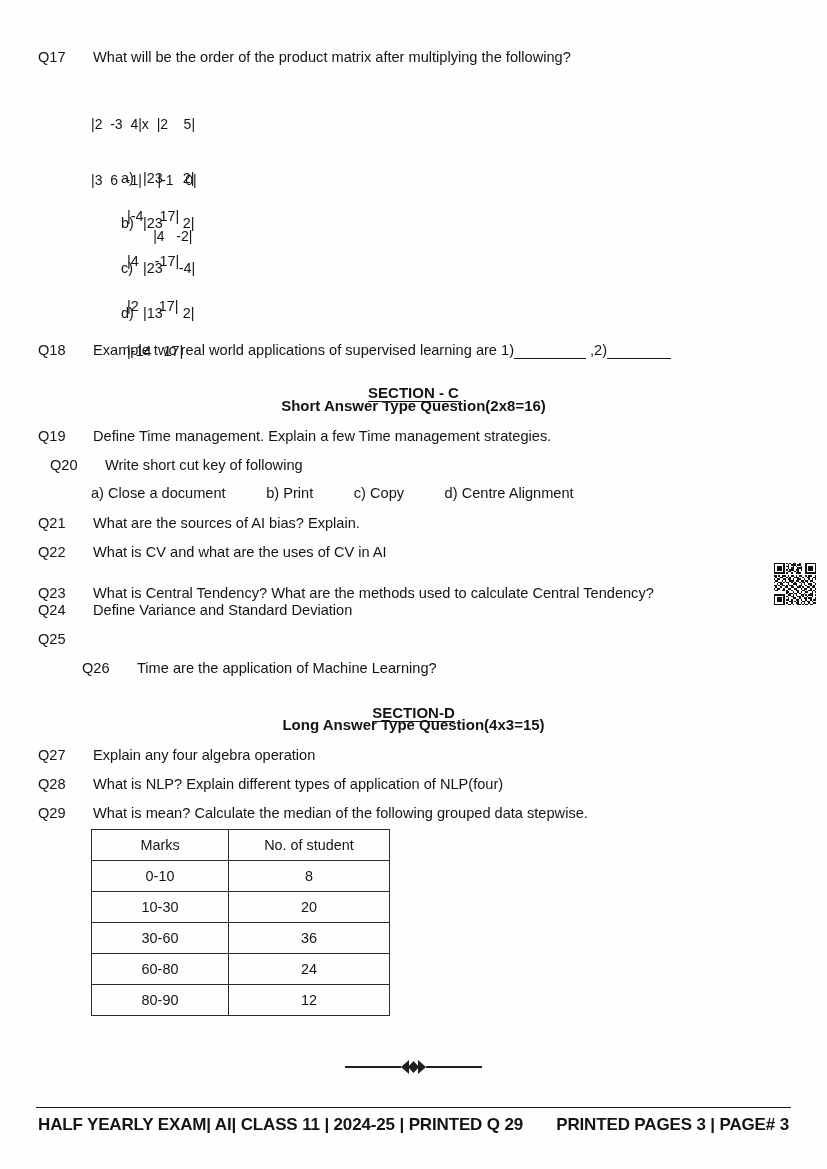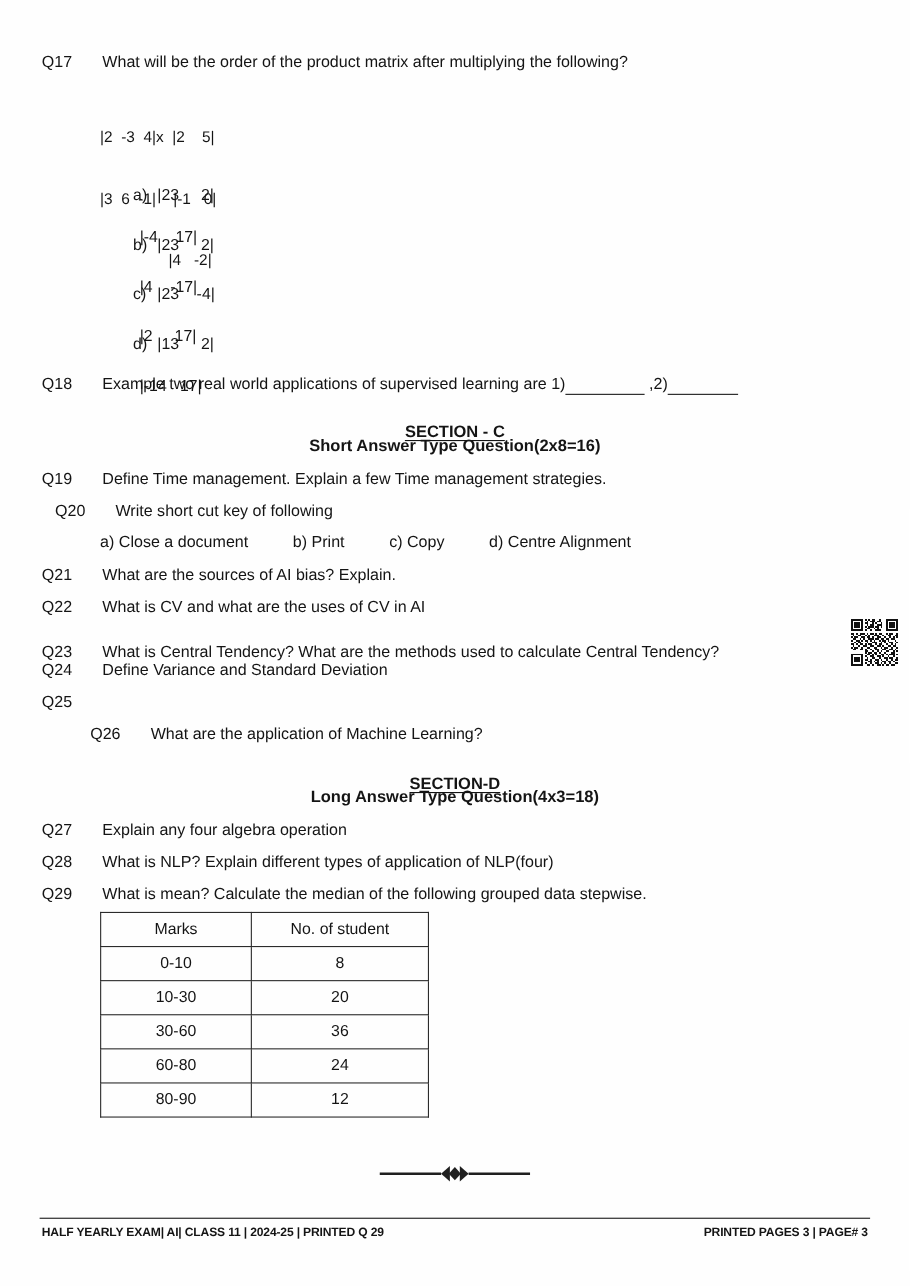--- a/index.html
+++ b/index.html
@@ -149,21 +149,21 @@
     top: 1107px;
     border-top: 1.6px solid #1a1a1a;
   }
   .footer {
     position: absolute;
     left: 38px;
     right: 38px;
     top: 1115px;
     display: flex;
     justify-content: space-between;
-    font-size: 11px;
+    font-size: 17px;
     font-weight: bold;
     letter-spacing: -0.15px;
   }
 </style>
 </head>
 <body>
 
 <div class="page">
 
   <div class="qrow" style="left:38px; top:48px;">
@@ -242,21 +242,21 @@
     <div class="qnum">Q24</div>
     <div class="qtext">Define Variance and Standard Deviation</div>
   </div>
 
   <div class="qrow" style="left:38px; top:630px;">
     <div class="qnum">Q25</div>
   </div>
 
   <div class="qrow" style="left:38px; top:659px;margin-left:44px;">
     <div class="qnum">Q26</div>
-    <div class="qtext">What are the application of Machine Learning?</div>
+    <div class="qtext">Time are the application of Machine Learning?</div>
   </div>
 
   <div class="qr">
     <svg width="46" height="46" viewBox="0 0 29 29" shape-rendering="crispEdges">
       <rect width="29" height="29" fill="#ffffff"></rect>
       <g fill="#111111">
         <rect x="1" y="1" width="7" height="1"></rect>
           <rect x="1" y="7" width="7" height="1"></rect>
         <rect x="1" y="1" width="1" height="7"></rect>
           <rect x="7" y="1" width="1" height="7"></rect>
@@ -445,21 +445,21 @@
       </g>
     </svg>
   </div>
 
   <div class="section-head" style="top:688px;">
     <span>SECTION-D</span>
   </div>
 
   <div class="type-head" style="top:716px;">
     <span>Long Answer Type Question</span>
-    <span>(4x3=18)</span>
+    <span>(4x3=15)</span>
   </div>
 
   <div class="qrow" style="left:38px; top:746px;">
     <div class="qnum">Q27</div>
     <div class="qtext">Explain any four algebra operation</div>
   </div>
 
   <div class="qrow" style="left:38px; top:775px;">
     <div class="qnum">Q28</div>
     <div class="qtext">What is NLP? Explain different types of application of NLP(four)</div>

